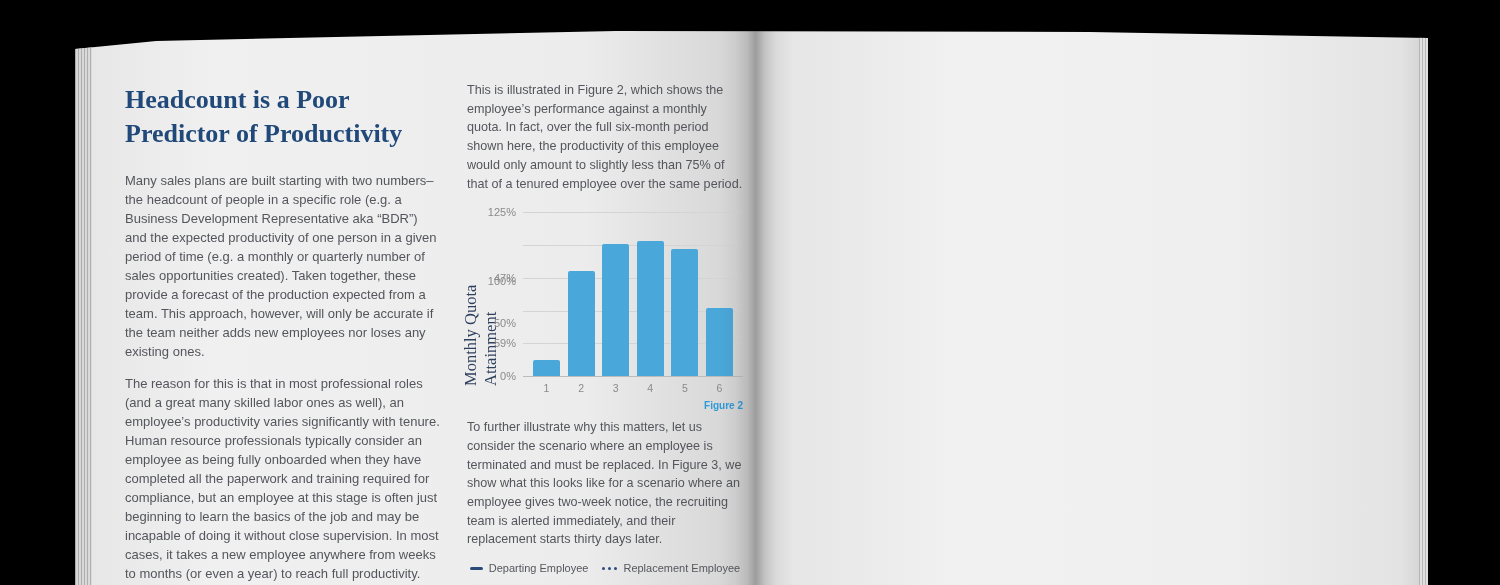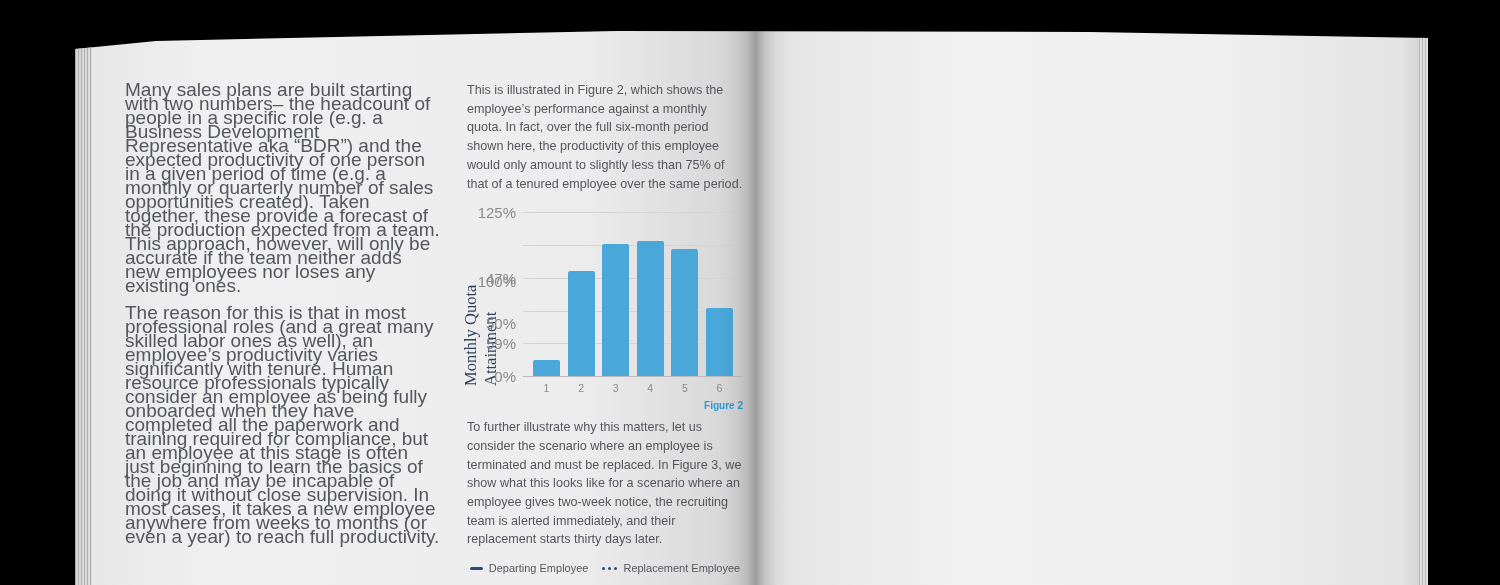--- a/index.html
+++ b/index.html
@@ -19,33 +19,33 @@
     background:repeating-linear-gradient(to right,#b3b3b3 0 1px,#e2e2e2 1px 3px);}
   .spine-shadow{position:absolute;left:644px;width:74px;top:0;bottom:0;pointer-events:none;
     background:linear-gradient(to right,rgba(0,0,0,0) 0,rgba(0,0,0,.08) 38%,rgba(0,0,0,.20) 50%,rgba(0,0,0,.08) 62%,rgba(0,0,0,0) 100%);}
 
   .col{position:absolute;}
   .col1{left:50px;top:52px;width:315px;}
   .col2{left:392px;top:50px;width:276px;}
 
   h1{font-family:"Liberation Serif",serif;font-weight:600;font-size:26px;line-height:34px;
      color:#20497a;margin:0 0 20px 0;}
-  p{font-size:19px;line-height:14px;color:#54565c;margin:0 0 13px 0;}
+  p{font-size:13px;line-height:19px;color:#54565c;margin:0 0 13px 0;}
   .col2 p,.col3 p{font-size:12.6px;line-height:18.7px;}
 
   
   .fig2{position:relative;height:210px;margin:12px 0 2px 0;}
   .fig2 .ylab{position:absolute;left:-6px;top:4px;height:176px;display:flex;align-items:center;justify-content:center;
     writing-mode:vertical-rl;transform:rotate(180deg);
     font-family:"Liberation Serif",serif;font-size:16.5px;color:#2e3f5c;}
   .plot{position:absolute;left:56px;top:6px;width:220px;height:164px;}
   .gridline{position:absolute;left:0;right:0;height:1px;background:#d4d4d4;}
   .gridline.base{background:#bbb;}
   .ytick{position:absolute;right:calc(100% + 7px);transform:translateY(-50%);
-    font-size:15px;color:#8a8a8a;white-space:nowrap;}
+    font-size:11px;color:#8a8a8a;white-space:nowrap;}
   .bars{position:absolute;left:0;right:0;top:0;bottom:0;display:flex;align-items:flex-end;
     justify-content:space-between;padding:0 10px;}
   .bar{width:27px;background:#4aa7da;border-radius:2px 2px 0 0;}
   .xticks{position:absolute;left:56px;top:176px;width:220px;display:flex;
     justify-content:space-between;padding:0 10px;box-sizing:border-box;}
   .xtick{width:27px;text-align:center;font-size:10.5px;color:#8a8a8a;}
   .fig-caption{margin-left:56px;width:220px;text-align:right;font-weight:bold;
     font-size:10px;color:#2e9ad8;position:absolute;top:194px;}
 
   
@@ -56,20 +56,21 @@
   .legend .dot{width:3px;height:3px;border-radius:50%;}
   .legend .lbl{white-space:nowrap;}
 </style>
 </head>
 <body>
 
 <div class="book">
 
   <div class="page page-left">
     <div class="col col1">
+      <h1>Headcount is a Poor Predictor of Productivity</h1>
       <p>Many sales plans are built starting with two numbers– the headcount of people in a specific role (e.g. a Business Development Representative aka “BDR”) and the expected productivity of one person in a given period of time (e.g. a monthly or quarterly number of sales opportunities created). Taken together, these provide a forecast of the production expected from a team. This approach, however, will only be accurate if the team neither adds new employees nor loses any existing ones.</p>
       <p>The reason for this is that in most professional roles (and a great many skilled labor ones as well), an employee’s productivity varies significantly with tenure. Human resource professionals typically consider an employee as being fully onboarded when they have completed all the paperwork and training required for compliance, but an employee at this stage is often just beginning to learn the basics of the job and may be incapable of doing it without close supervision. In most cases, it takes a new employee anywhere from weeks to months (or even a year) to reach full productivity.</p>
 
     </div>
 
     <div class="col col2">
       <p>This is illustrated in Figure 2, which shows the employee’s performance against a monthly quota. In fact, over the full six-month period shown here, the productivity of this employee would only amount to slightly less than 75% of that of a tenured employee over the same period.</p>
 
       <div class="fig2">
         <div class="ylab">Monthly Quota Attainment</div>

